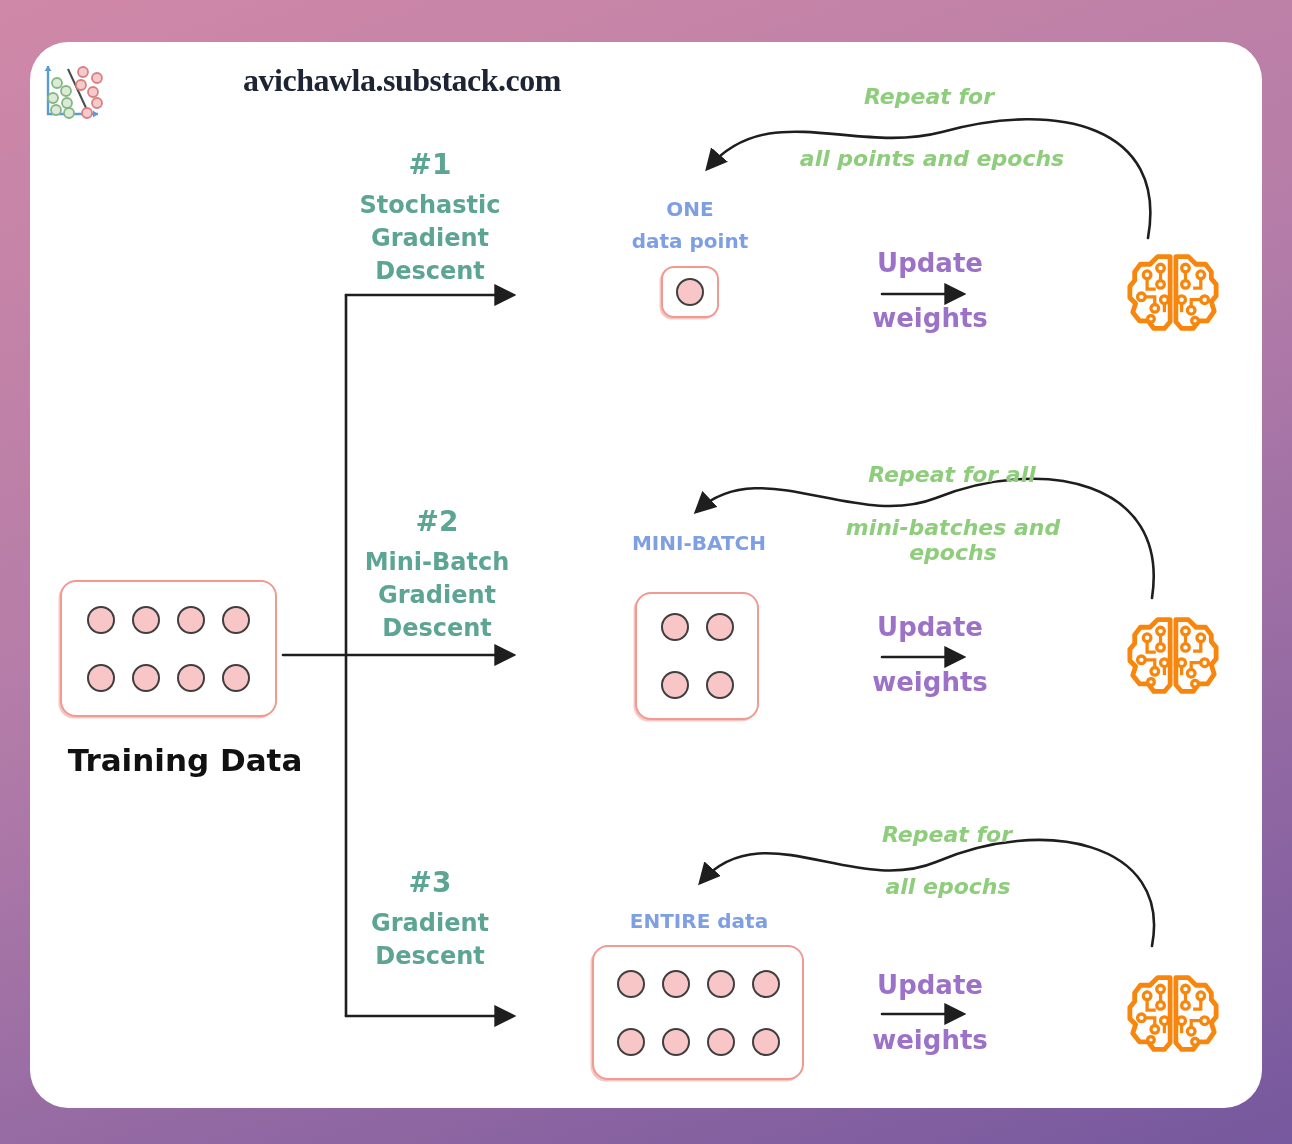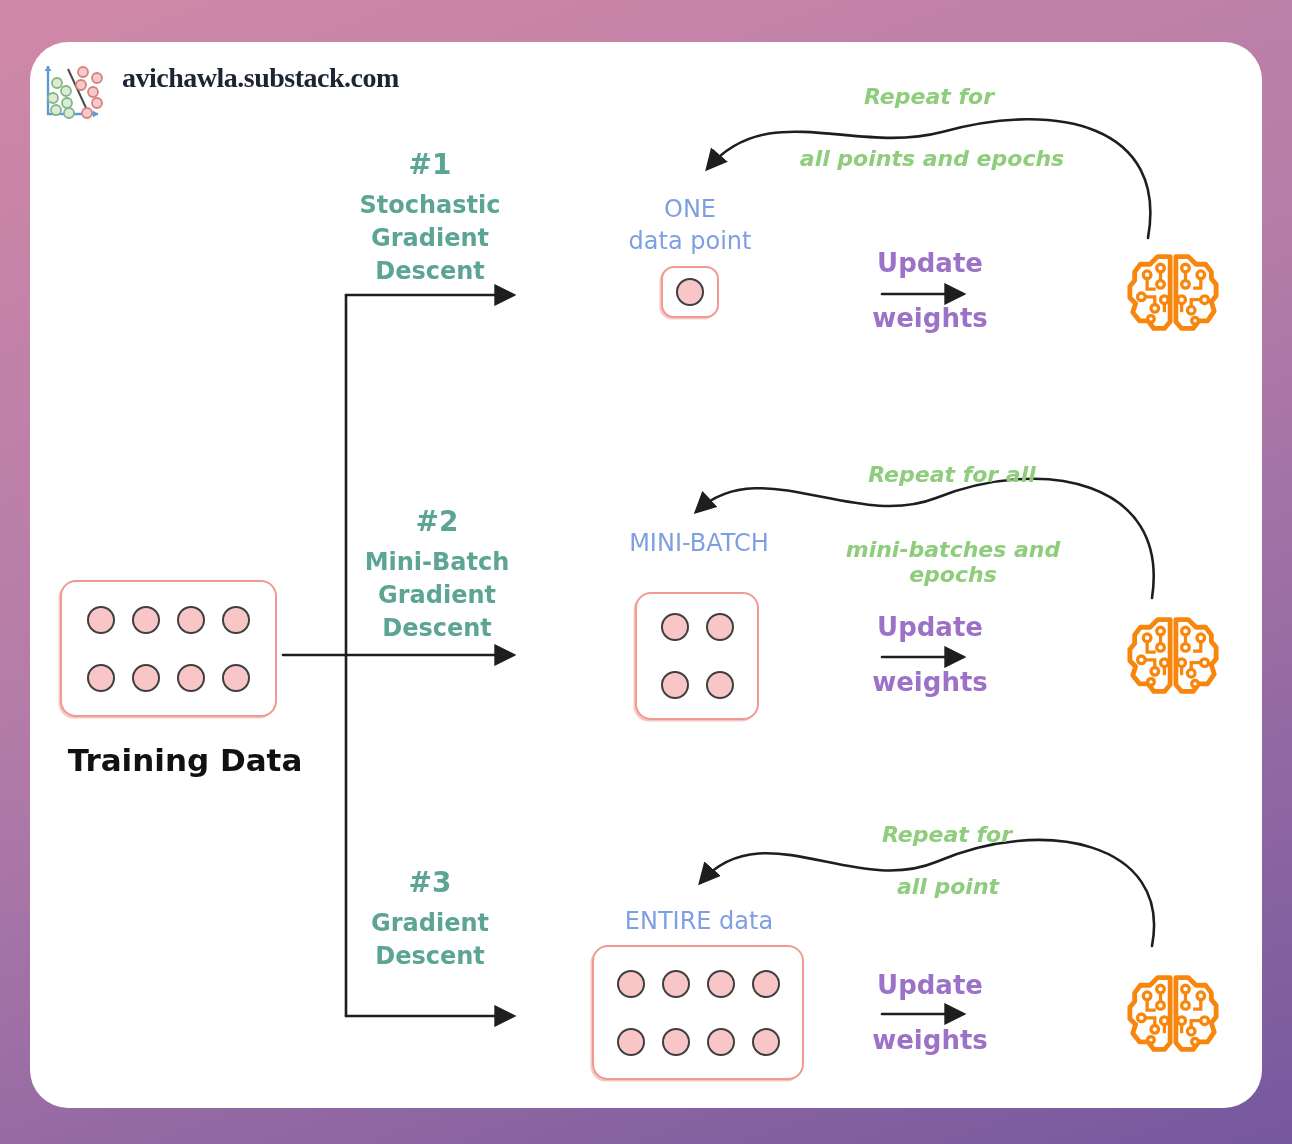--- a/index.html
+++ b/index.html
@@ -15,29 +15,29 @@
     width:1232px; height:1066px;
     background:#ffffff; border-radius:38px;
   }
   .overlay { position:absolute; left:0; top:0; width:1292px; height:1144px; pointer-events:none; }
 
   .abs { position:absolute; }
 
   .site-title {
     left:122px; top:62px; width:560px;
     font-family:"Liberation Serif","DejaVu Serif",serif;
-    font-weight:700; font-size:28px; color:#1d2433; letter-spacing:-0.5px;
+    font-weight:700; font-size:32px; color:#1d2433; letter-spacing:-0.5px;text-align:center;
   }
   .logo { left:38px; top:58px; }
 
   .heading-teal { color:#5ca494; font-weight:700; text-align:center; }
   .heading-teal .num { font-size:28px; margin-bottom:8px; }
   .heading-teal .line { font-size:24px; line-height:33px; }
 
-  .blue-label { color:#7e9fe3; font-weight:400; font-size:24px; line-height:32px; text-align:center; }
+  .blue-label { color:#7e9fe3; font-weight:700; font-size:20px; line-height:32px; text-align:center; }
 
   .purple-label { color:#9c72c8; font-weight:700; font-size:26px; text-align:center; }
 
   .green-note { color:#8ecd7b; font-weight:700; font-style:italic; font-size:22px; text-align:center; }
 
   .training-label { color:#111111; font-weight:700; font-size:31px; text-align:center;margin-left:20px; }
 
   .data-box {
     position:absolute; box-sizing:border-box;
     border:2.5px solid #f19a92; border-radius:16px; background:#ffffff;
@@ -179,24 +179,24 @@
   <div class="abs purple-label" style="left:855px; top:612px; width:150px;">Update</div>
   <div class="abs purple-label" style="left:855px; top:667px; width:150px;">weights</div>
 
   <div class="abs purple-label" style="left:855px; top:970px; width:150px;">Update</div>
   <div class="abs purple-label" style="left:855px; top:1025px; width:150px;">weights</div>
 
   <div class="abs green-note" style="left:829px; top:84px; width:200px;">Repeat for</div>
   <div class="abs green-note" style="left:782px; top:140px; width:300px;margin-top:6px;">all points and epochs</div>
 
   <div class="abs green-note" style="left:852px; top:462px; width:200px;">Repeat for all</div>
-  <div class="abs green-note" style="left:803px; top:515px; width:300px;margin-top:22px;">mini-batches and epochs</div>
+  <div class="abs green-note" style="left:803px; top:515px; width:300px;">mini-batches and epochs</div>
 
   <div class="abs green-note" style="left:847px; top:822px; width:200px;">Repeat for</div>
-  <div class="abs green-note" style="left:848px; top:874px; width:200px;">all point</div>
+  <div class="abs green-note" style="left:848px; top:874px; width:200px;">all epochs</div>
 
   <svg width="0" height="0" style="position:absolute">
     <defs>
       <g id="brain-sym">
         <g stroke="#f8860d" fill="none" stroke-width="5" stroke-linejoin="round" stroke-linecap="round">
           <path d="M45 5 H32 L24 13 H14 L8 21 V30 L3 36 V48 L9 54 L6 63 L13 72 H22 L28 80 H39 L45 73 Z"></path>
           <path d="M51 5 H64 L72 13 H82 L88 21 V28 L93 34 V46 L88 52 L91 62 L84 72 H75 L69 80 H57 L51 73 Z"></path>
         </g>
         <g stroke="#f8860d" fill="#ffffff" stroke-width="3.4">
           <path d="M21 28 V39 H30" fill="none"></path>

